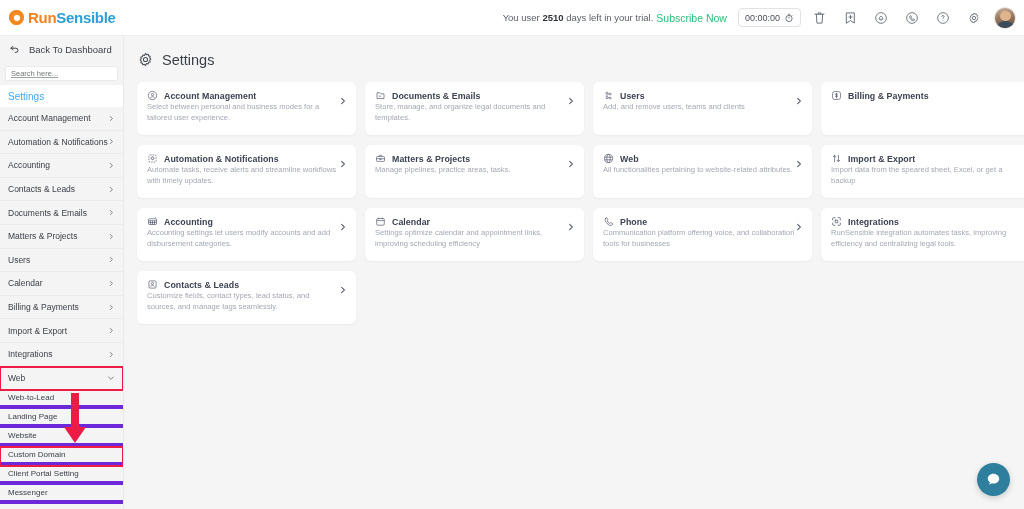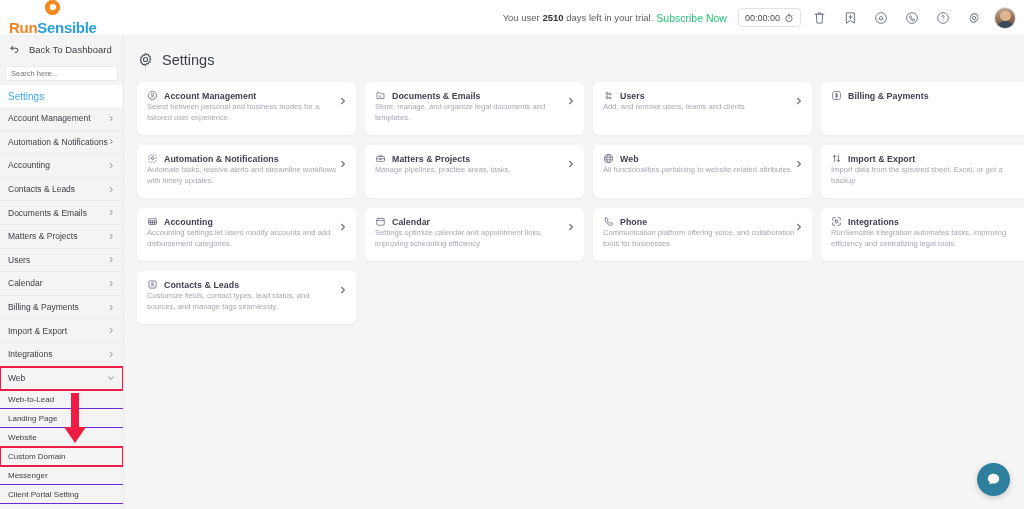--- a/index.html
+++ b/index.html
@@ -10,21 +10,21 @@
     overflow: hidden;
   }
   #app { position: relative; width: 1024px; height: 509px; background: #f5f5f6; }
 
   
   .topbar {
     position: absolute; top: 0; left: 0; width: 1024px; height: 36px;
     background: #ffffff; display: flex; align-items: center;
     border-bottom: 1px solid #f0eeee;
   }
-  .logo-wrap { display: flex; align-items: center; padding-left: 9px; gap: 4px; flex-direction: column; }
+  .logo-wrap { display: flex; align-items: center; padding-left: 9px; gap: 4px; }
   .logo-mark {
     width: 15px; height: 15px; border-radius: 50%;
     background: radial-gradient(circle at 50% 50%, #ffffff 0%, #ffffff 16%, #f79824 22%, #f58220 60%, #f2a33c 100%);
     box-shadow: 0 0 0 0.5px #f0901f inset;
     position: relative; flex: none;
   }
   .logo-mark::after {
     content: ""; position: absolute; left: 4.5px; top: 4.5px;
     width: 6px; height: 6px; border-radius: 50%; background: #ffffff;
   }
@@ -75,36 +75,36 @@
     padding: 0 8px; color: #3b3f46; font-size: 9.5px;
   }
   .back-icon { width: 12px; height: 12px; display:block; color:#343840; }
   .search-box {
     margin: 3px 5px 4px 5px; height: 15px; background: #ffffff;
     border: 1px solid #eceaea; border-radius: 2px;
     display: flex; align-items: center; padding: 0 5px;
   }
   .search-box input {
     border: 0; outline: 0; width: 100%; font-size: 7.5px; color: #9ea2a9;
-    font-family: "Liberation Sans", sans-serif; background: transparent;
+    font-family: "Liberation Sans", sans-serif; background: transparent; text-decoration: underline;
   }
   .settings-head {
     height: 22px; background: #ffffff; display: flex; align-items: center;
     padding-left: 8px; font-size: 10px; color: #3fa9f5; font-weight: normal;
   }
   .nav-item {
     height: 23.6px; display: flex; align-items: center;
     padding: 0 8px; font-size: 8.5px; color: #3c4047; cursor: pointer;
     border-bottom: 1px solid #eaeaeb; position: relative;
   }
   .nav-item .chev { margin-left: auto; color: #70757d; display:block; }
   .nav-sub {
     height: 19px; display: flex; align-items: center;
     padding: 4px 8px; font-size: 8px; color: #3c4047; cursor: pointer;
-    border-bottom: 1px solid #6d28d9;
+    border-bottom: 4px solid #6d28d9;
   }
   .hl-box { outline: 2px solid #ed1c45; outline-offset: -1px; z-index: 4; }
 
   .red-arrow {
     position: absolute; left: 62px; top: 393px; width: 26px; height: 54px;
     z-index: 6; pointer-events: none;
   }
 
   
   .main {
@@ -335,24 +335,24 @@
         <div class="nav-sub">
           <span>Landing Page</span>
         </div>
         <div class="nav-sub">
           <span>Website</span>
         </div>
         <div class="nav-sub hl-box">
           <span>Custom Domain</span>
         </div>
         <div class="nav-sub">
+          <span>Client Portal Setting</span>
+        </div>
+        <div class="nav-sub">
           <span>Messenger</span>
-        </div>
-        <div class="nav-sub">
-          <span>Client Portal Setting</span>
         </div>
       </div>
   </div>
 
   <svg class="red-arrow" viewBox="0 0 26 54">
     <polygon points="9,0 17,0 17,34 24,34 13,50 2,34 9,34" fill="#ed1c45"></polygon>
   </svg>
 
   <div class="main">
     <div class="page-title">

